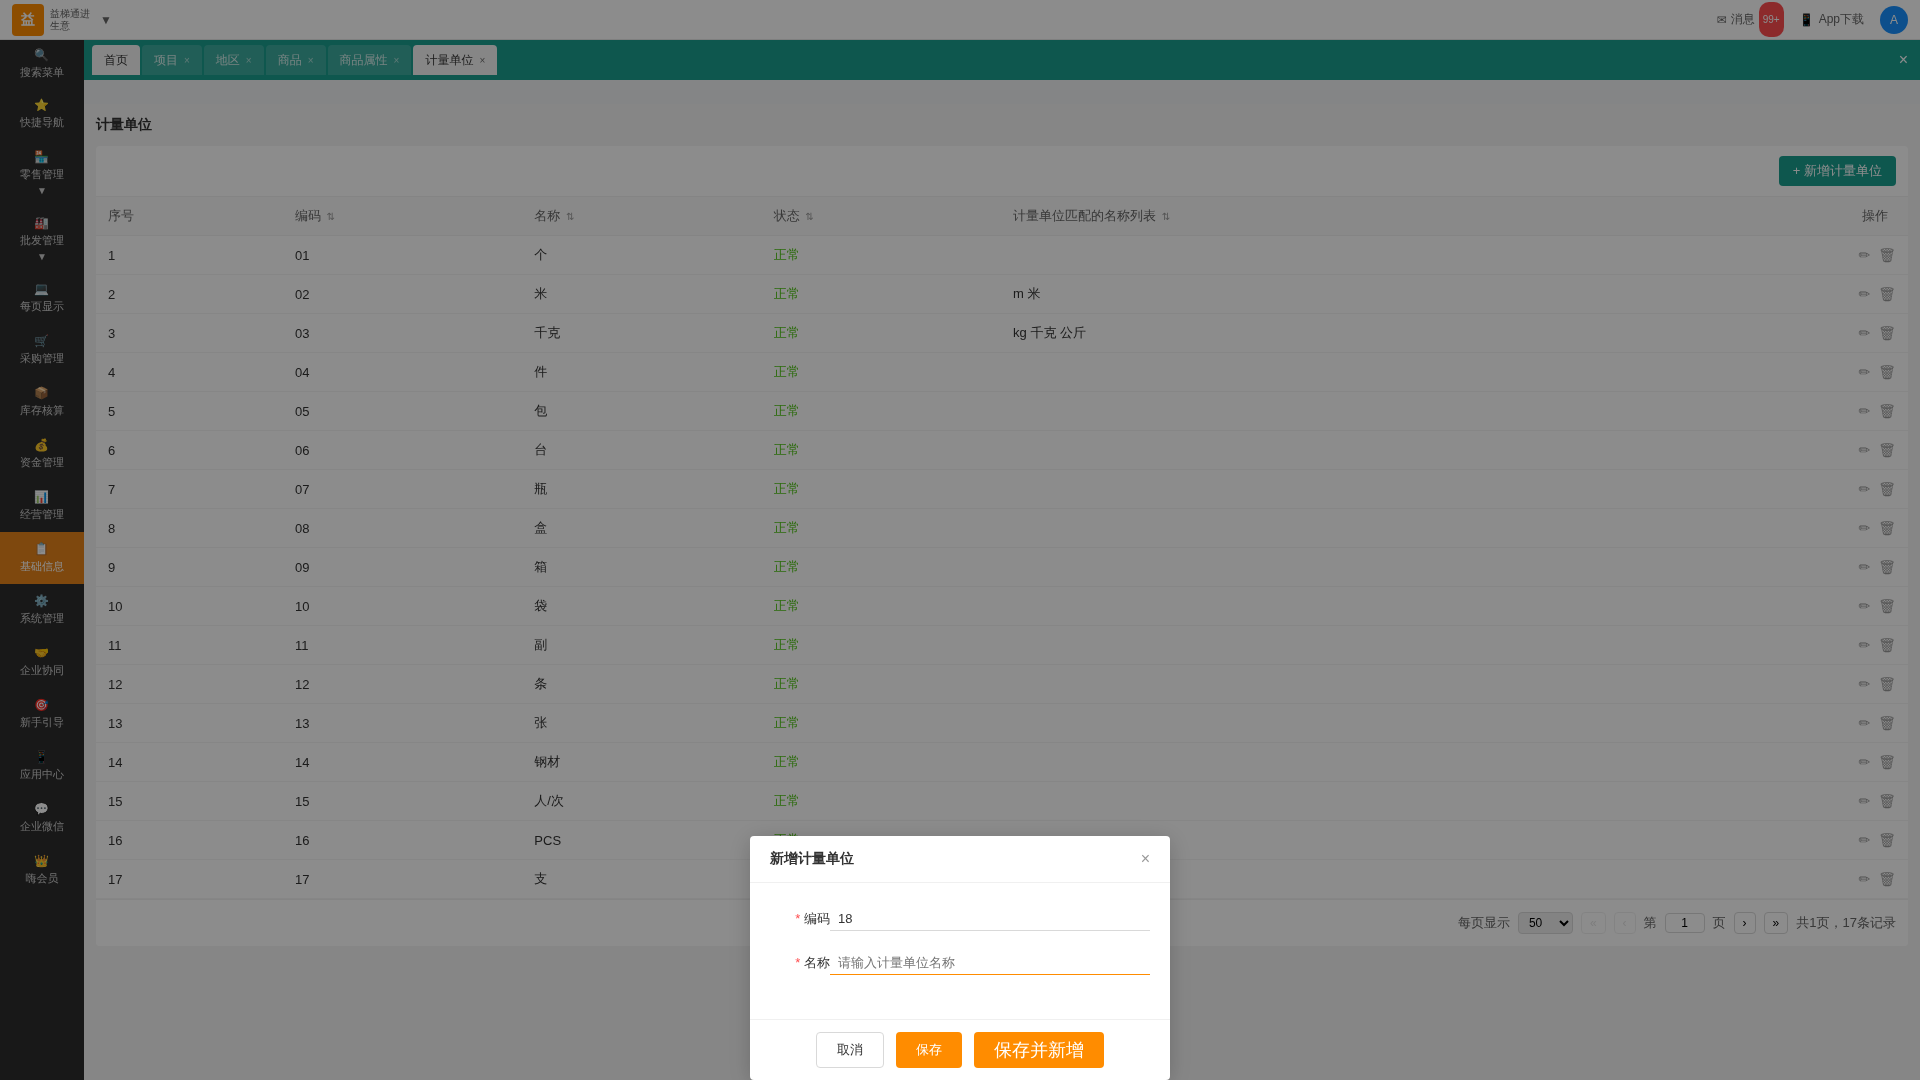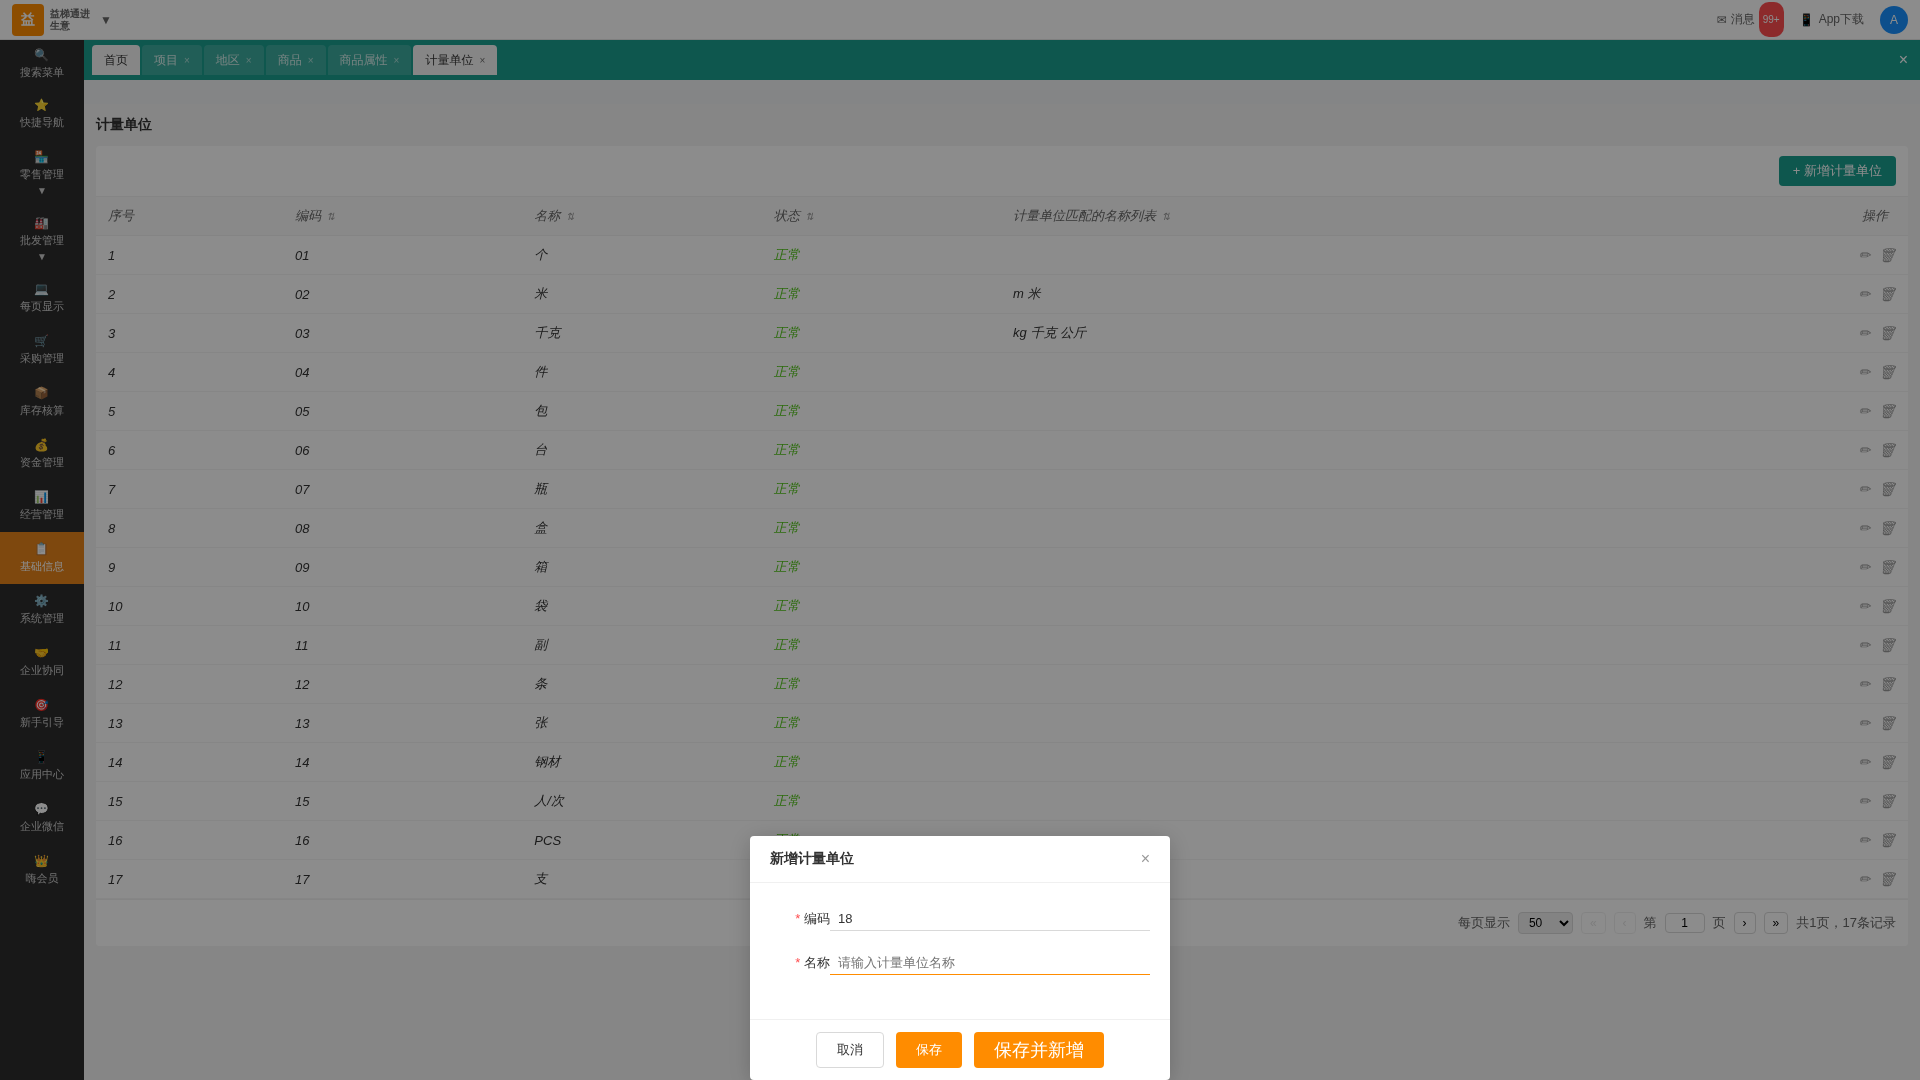--- a/index.html
+++ b/index.html
@@ -3,21 +3,21 @@
   <meta charset="utf-8">
   <style>
     * { box-sizing: border-box; margin: 0; padding: 0; }
     body { font-family: 'Microsoft YaHei', Arial, sans-serif; font-size: 13px; background: #f0f2f5; color: #333; height: 1080px; width: 1920px; overflow: hidden; display: flex; flex-direction: column; }
 
     
     .top-header { height: 40px; background: #fff; display: flex; align-items: center; padding: 0 12px; border-bottom: 1px solid #e8e8e8; justify-content: space-between; flex-shrink: 0; }
     .top-header-left { display: flex; align-items: center; gap: 8px; }
     .logo-area { display: flex; align-items: center; gap: 6px; width: 80px; }
     .logo-icon { width: 32px; height: 32px; background: #ff8c00; border-radius: 4px; display: flex; align-items: center; justify-content: center; color: white; font-weight: bold; font-size: 14px; }
-    .logo-text { font-size: 12px; color: #666; font-weight: bold; }
+    .logo-text { font-size: 12px; color: #666; }
     .header-dropdown { font-size: 12px; color: #666; cursor: pointer; display: flex; align-items: center; gap: 2px; }
     .top-header-right { display: flex; align-items: center; gap: 16px; }
     .header-btn { font-size: 12px; color: #666; cursor: pointer; display: flex; align-items: center; gap: 4px; }
     .badge { background: #ff4d4f; color: white; border-radius: 10px; padding: 12px 4px; font-size: 10px; min-width: 16px; text-align: center; }
     .avatar { width: 28px; height: 28px; background: #1890ff; border-radius: 50%; display: flex; align-items: center; justify-content: center; color: white; font-size: 12px; }
 
     
     .main-layout { display: flex; flex: 1; overflow: hidden; }
 
     
@@ -37,21 +37,21 @@
     .tab-bar-close { margin-left: auto; color: white; cursor: pointer; font-size: 16px; padding: 4px; }
 
     
     .page-content { flex: 1; background: #f5f5f5; padding: 12px; overflow: auto; position: relative; }
     .page-title { font-size: 14px; font-weight: bold; color: #333; margin-bottom: 12px; }
 
     
     .table-container { background: white; border-radius: 4px; overflow: hidden; }
     .table-toolbar { padding: 10px 12px; display: flex; justify-content: flex-end; border-bottom: 1px solid #f0f0f0; }
     .btn-add { background: #1a9e8f; color: white; border: none; padding: 6px 14px; border-radius: 4px; cursor: pointer; font-size: 13px; }
-    table { width: 100%; border-collapse: collapse; font-style: italic; }
+    table { width: 100%; border-collapse: collapse; }
     thead tr { background: #fafafa; }
     th { padding: 10px 12px; text-align: left; font-weight: 500; color: #666; font-size: 13px; border-bottom: 1px solid #f0f0f0; white-space: nowrap; }
     th .sort-icon { color: #999; margin-left: 2px; font-size: 10px; }
     td { padding: 10px 12px; border-bottom: 1px solid #f5f5f5; font-size: 13px; color: #333; }
     .status-normal { color: #52c41a; }
     .action-icons { display: flex; gap: 8px; align-items: center; }
     .action-icon { color: #999; cursor: pointer; font-size: 14px; }
 
     
     .pagination { padding: 12px; display: flex; align-items: center; justify-content: flex-end; gap: 8px; font-size: 13px; color: #666; background: white; border-top: 1px solid #f0f0f0; }

